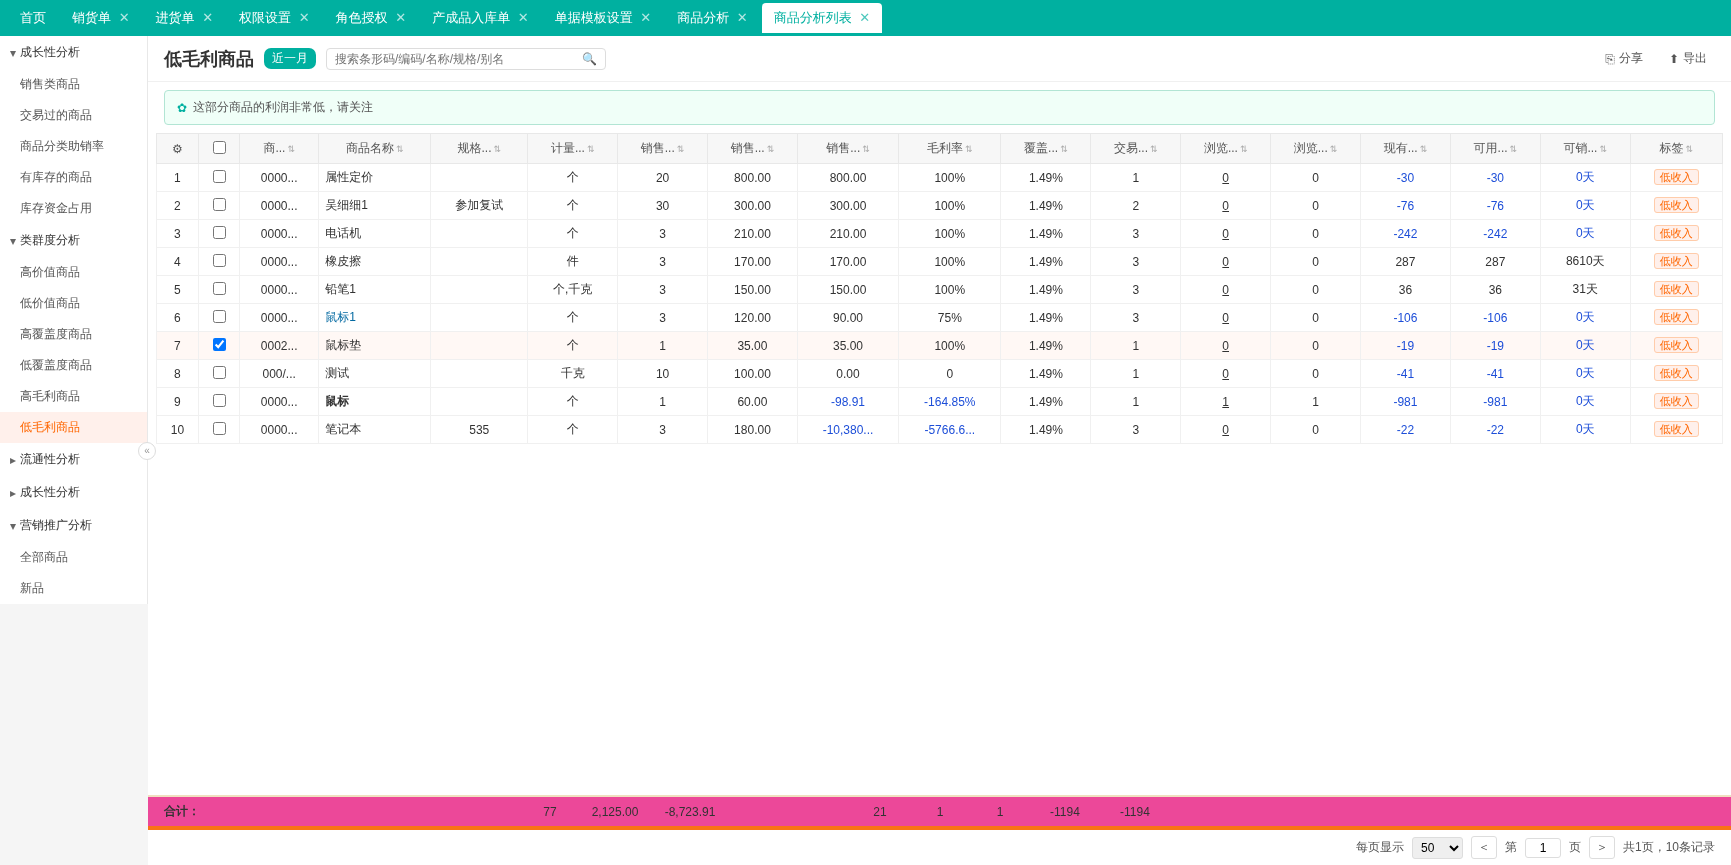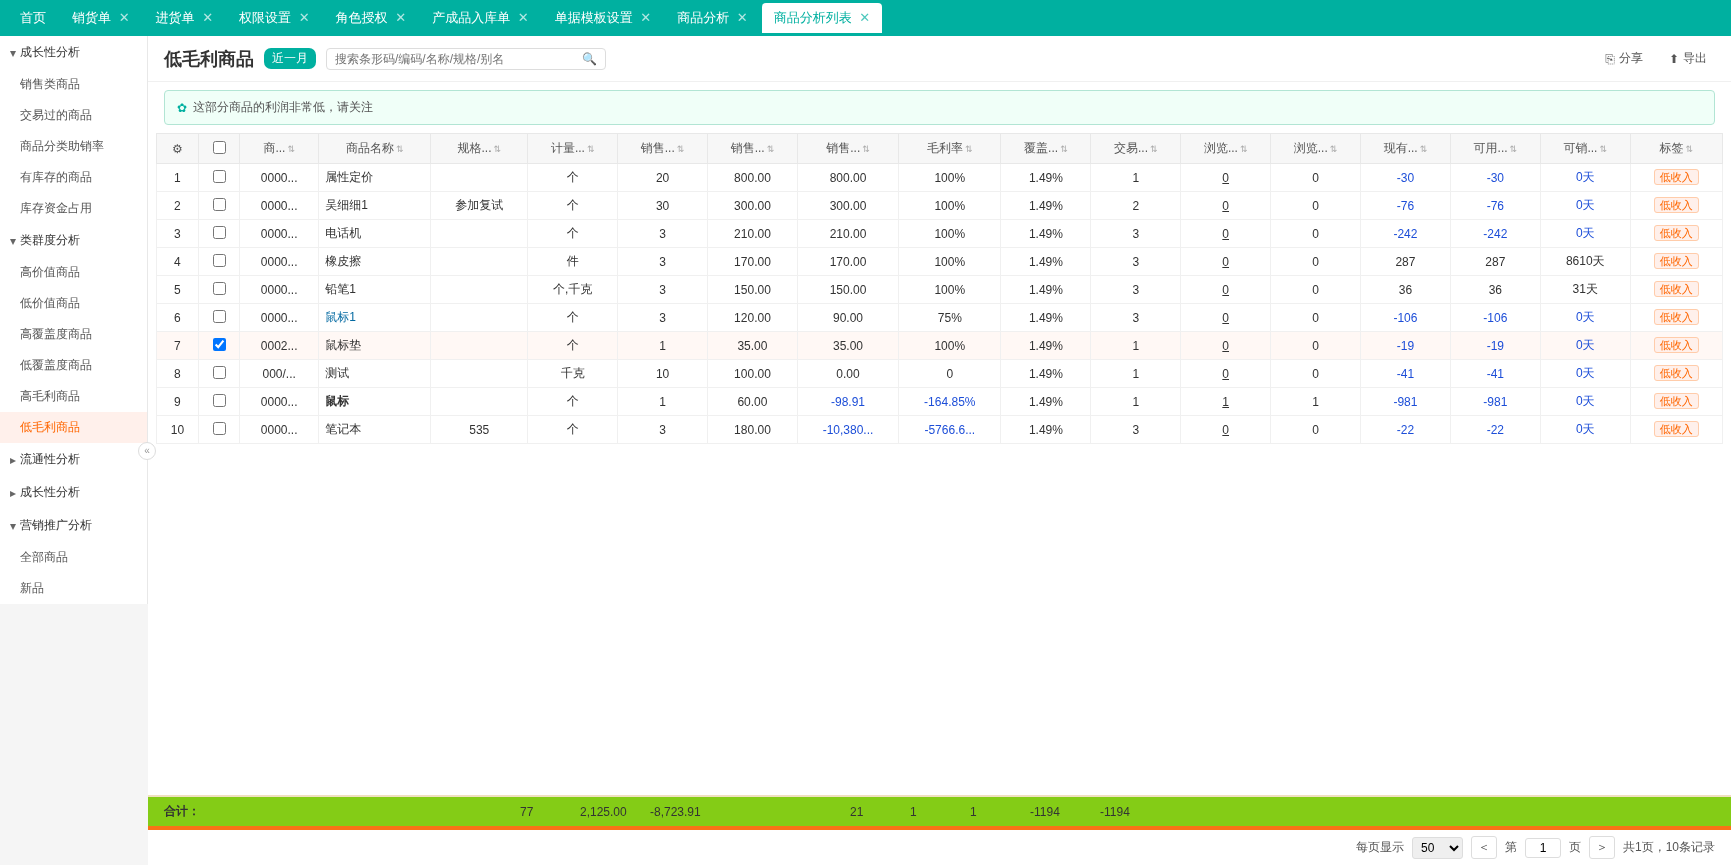--- a/index.html
+++ b/index.html
@@ -186,27 +186,28 @@
       border: 1px solid #ffccaa;
       border-radius: 3px;
       padding: 1px 5px;
       font-size: 11px;
     }
     .text-red { color: #1d4ed8; }
     .underline { text-decoration: underline; }
 
     
     .footer-total {
-      background: #84cc16;
+      background: #ec4899;
       border-top: 2px solid #f0e0c0;
       display: flex;
       align-items: center;
       padding: 6px 16px;
       font-size: 12px;
       gap: 0;
+      text-align: center;
     }
     .footer-total .label { color: #333; font-weight: bold; margin-right: 8px; }
 
     
     .pagination-bar {
       display: flex;
       align-items: center;
       justify-content: flex-end;
       padding: 6px 16px;
       border-top: 4px solid #f97316;

